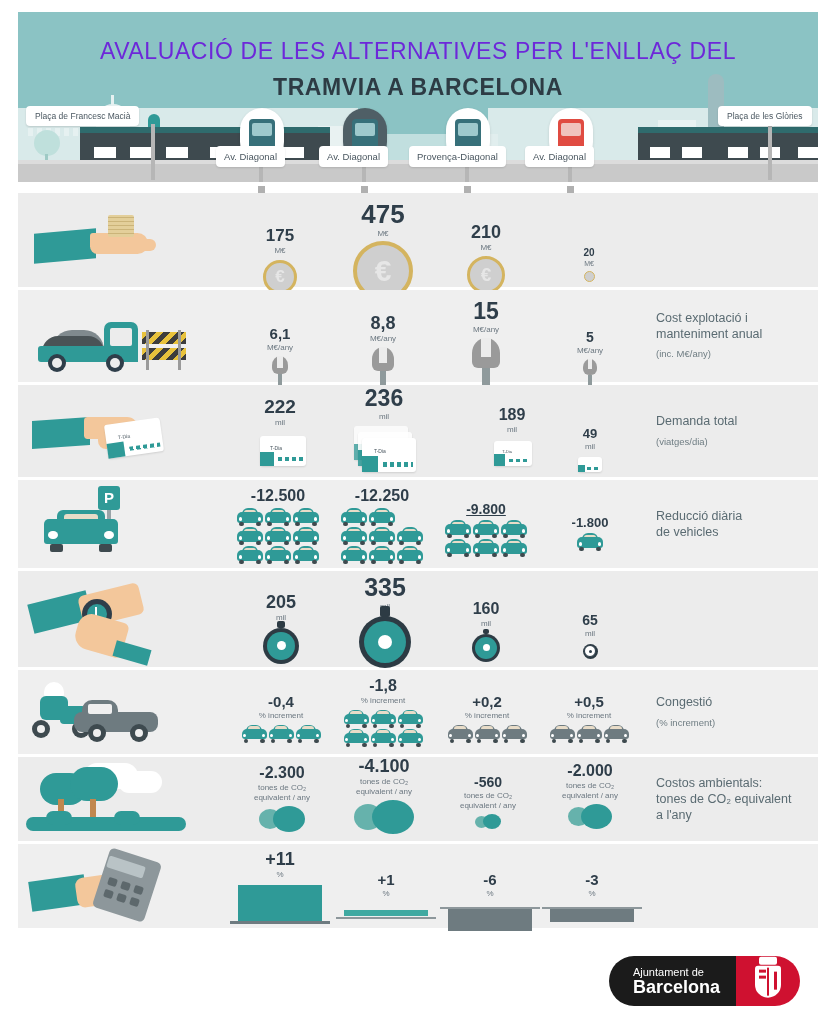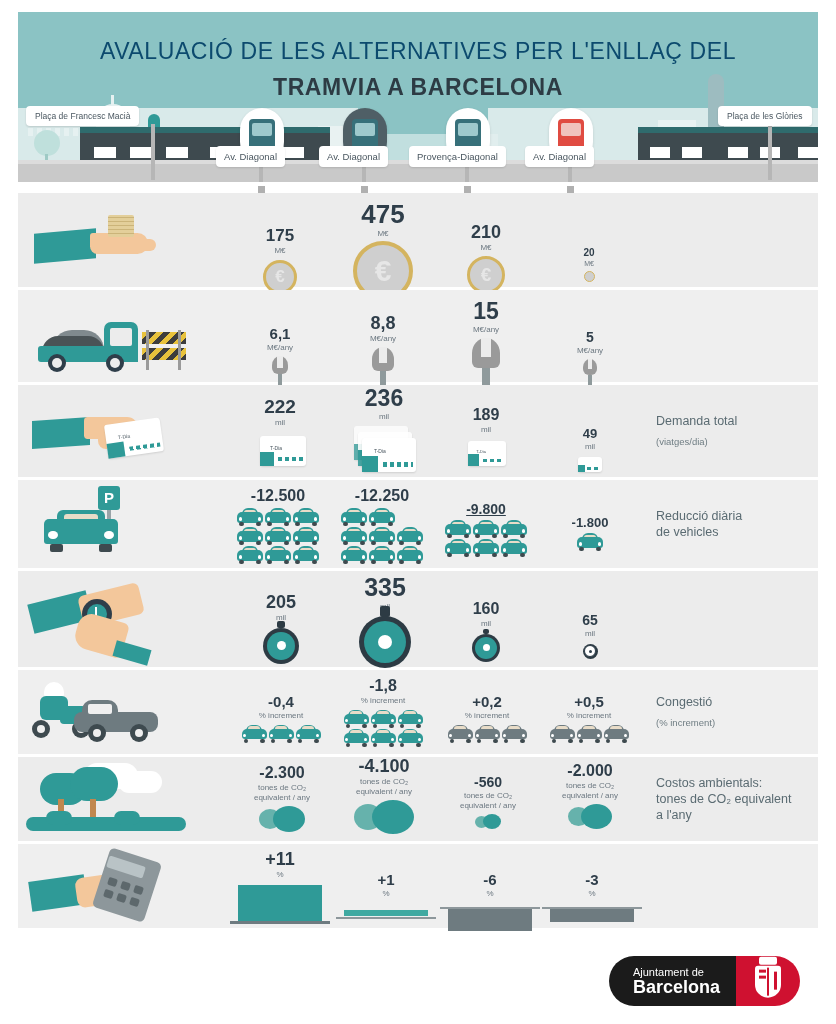--- a/index.html
+++ b/index.html
@@ -16,21 +16,21 @@
   .header {
     position: absolute; left: 18px; top: 12px;
     width: 800px; height: 170px;
     background: #8bc3c4;
     overflow: hidden;
   }
   .title1 {
     position: absolute; top: 26px; left: 0; width: 800px;
     text-align: center;
     font-size: 23px; letter-spacing: 0.6px;
-    color: #0c4a6e; font-weight: 400;
+    color: #6d28d9; font-weight: 400;
   }
   .title2 {
     position: absolute; top: 62px; left: 0; width: 800px;
     text-align: center;
     font-size: 23px; letter-spacing: 0.6px;
     color: #2d3b44; font-weight: bold;
   }
 
   
   .sky-left, .sky-right {
@@ -380,20 +380,25 @@
     <div class="col" style="left:540px;top:40px;width:64px;">
       <div class="val" style="font-size:14px;">5</div>
       <div class="unit">M€/any</div>
       <div class="wrench" style="width:14px;height:28px;margin:3px auto 0;">
         <div class="head"></div>
           <div class="notch"></div>
           <div class="handle"></div>
       </div>
     </div>
 
+    <div class="rowlabel">
+      <div>Cost explotació i</div>
+      <div>manteniment anual</div>
+      <div class="sub" style="margin-top:4px;">(inc. M€/any)</div>
+    </div>
   </div>
 
   <div class="row" style="top:385px;height:92px;">
     <div class="illu">
       <div class="sleeve" style="left:14px;top:34px;width:58px;height:28px;transform:skewY(-4deg);"></div>
       <div class="hand" style="left:66px;top:32px;width:54px;height:22px;border-radius:4px 12px 12px 4px;"></div>
       <div class="hand" style="left:80px;top:50px;width:30px;height:14px;border-radius:0 0 8px 8px;"></div>
       <div class="ticket" style="left:88px;top:36px;width:56px;height:34px;position:absolute;transform:rotate(-8deg);">
         <div class="strip"></div>
         <div class="tiny">T-Dia</div>
@@ -424,21 +429,21 @@
             <div class="strip"></div>
           </div>
         <div class="ticket" style="position:absolute;left:22px;top:12px;width:54px;height:34px;">
           <div class="strip"></div>
             <div class="tiny">T-Dia</div>
             <div class="dots"></div>
           </div>
       </div>
     </div>
 
-    <div class="col" style="left:434px;top:22px;width:68px;">
+    <div class="col" style="left:460px;top:22px;width:68px;">
       <div class="val" style="font-size:16px;">189</div>
       <div class="unit">mil</div>
       <div style="position:relative;height:32px;margin-top:4px;">
         <div class="ticket" style="position:absolute;left:16px;top:2px;width:38px;height:25px;">
           <div class="strip"></div>
             <div class="tiny" style="font-size:4px;">T-Dia</div>
             <div class="dots"></div>
           </div>
       </div>
     </div>

